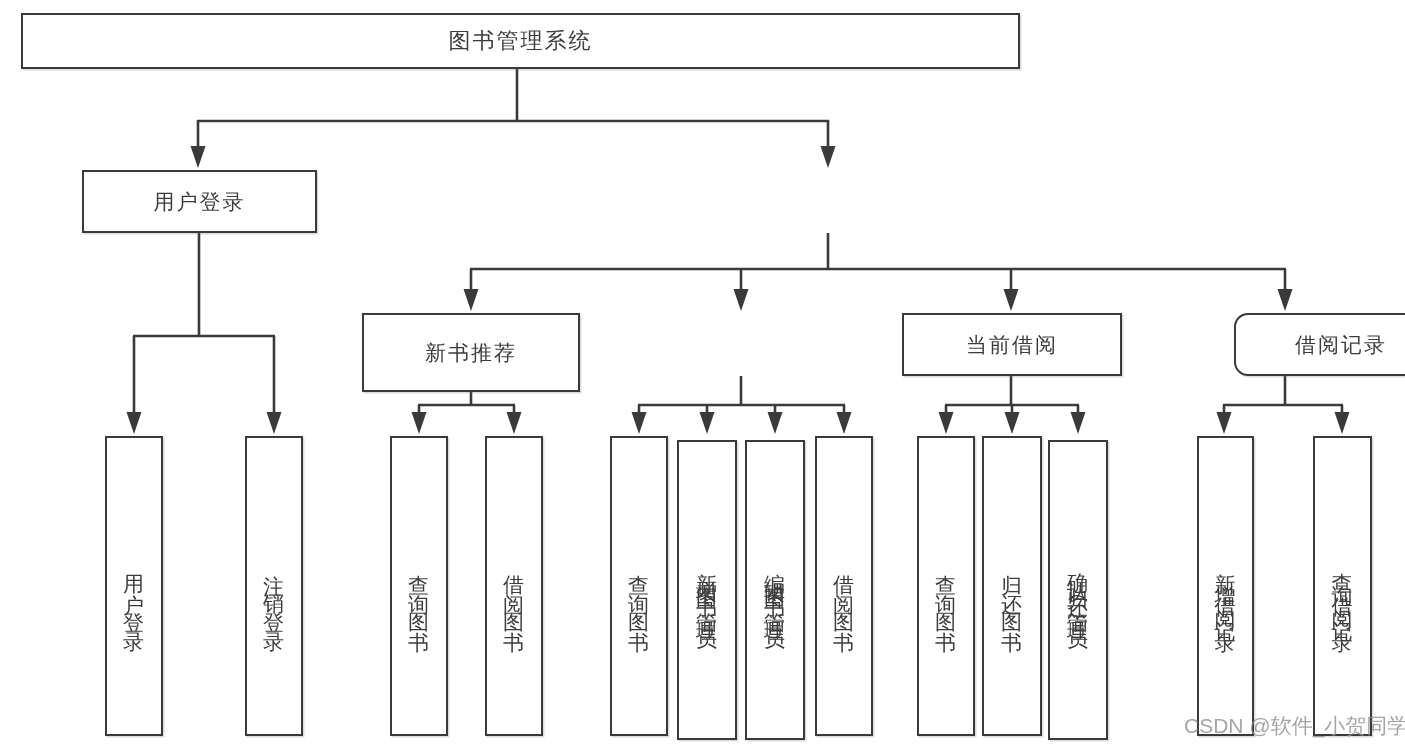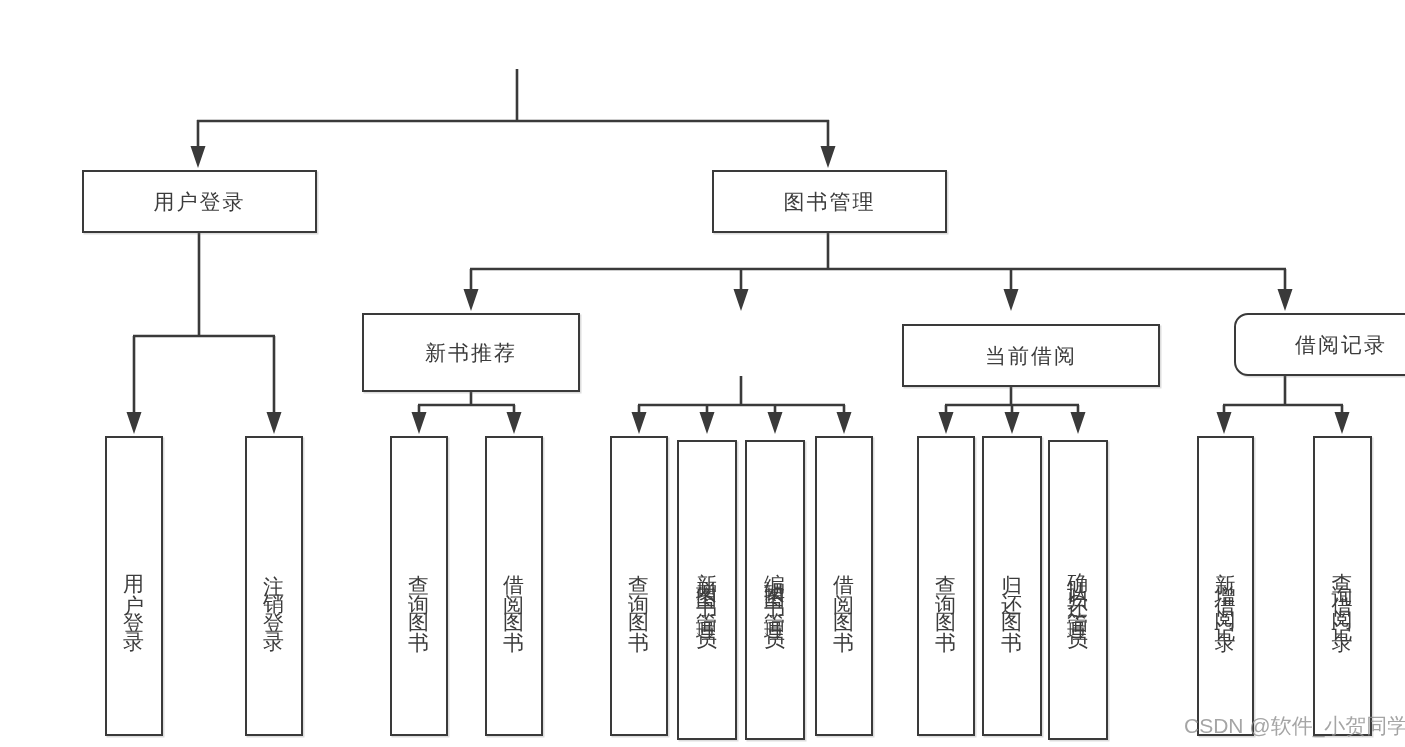--- a/index.html
+++ b/index.html
@@ -53,26 +53,26 @@
 
     <path fill="#3a3a3a" stroke="none" d="M190.5 146h15L198 168Z M820.5 146h15L828 168Z
              M463.5 289h15L471 311Z M733.5 289h15L741 311Z M1003.5 289h15L1011 311Z M1277.5 289h15L1285 311Z
              M126.5 412h15L134 434Z M266.5 412h15L274 434Z
              M411.5 412h15L419 434Z M506.5 412h15L514 434Z
              M631.5 412h15L639 434Z M699.5 412h15L707 434Z M767.5 412h15L775 434Z M836.5 412h15L844 434Z
              M938.5 412h15L946 434Z M1004.5 412h15L1012 434Z M1070.5 412h15L1078 434Z
              M1216.5 412h15L1224 434Z M1334.5 412h15L1342 434Z"></path>
   </svg>
 
+  <div class="node h-node root-node" style="left:21px;top:13px;width:999px;height:56px;">图书管理系统</div>
 
   <div class="node h-node" style="left:82px;top:170px;width:235px;height:63px;">用户登录</div>
-  <div class="node h-node" style="left:712px;top:170px;width:235px;height:63px;">图书管理</div>
 
   <div class="node h-node" style="left:362px;top:313px;width:218px;height:79px;">新书推荐</div>
-  <div class="node h-node" style="left:902px;top:313px;width:258px;height:63px;margin-top:11px;">当前借阅</div>
+  <div class="node h-node" style="left:902px;top:313px;width:220px;height:63px;">当前借阅</div>
   <div class="node h-node" style="left:1234px;top:313px;width:214px;height:63px;border-radius:14px;">借阅记录</div>
 
   <div class="node v-node ls-4" style="left:105px;top:436px;width:58px;height:300px;">
     <span>用户登录</span>
   </div>
   <div class="node v-node ls-4" style="left:245px;top:436px;width:58px;height:300px;">
     <span>注销登录</span>
   </div>
 
   <div class="node v-node ls-4" style="left:390px;top:436px;width:58px;height:300px;">

